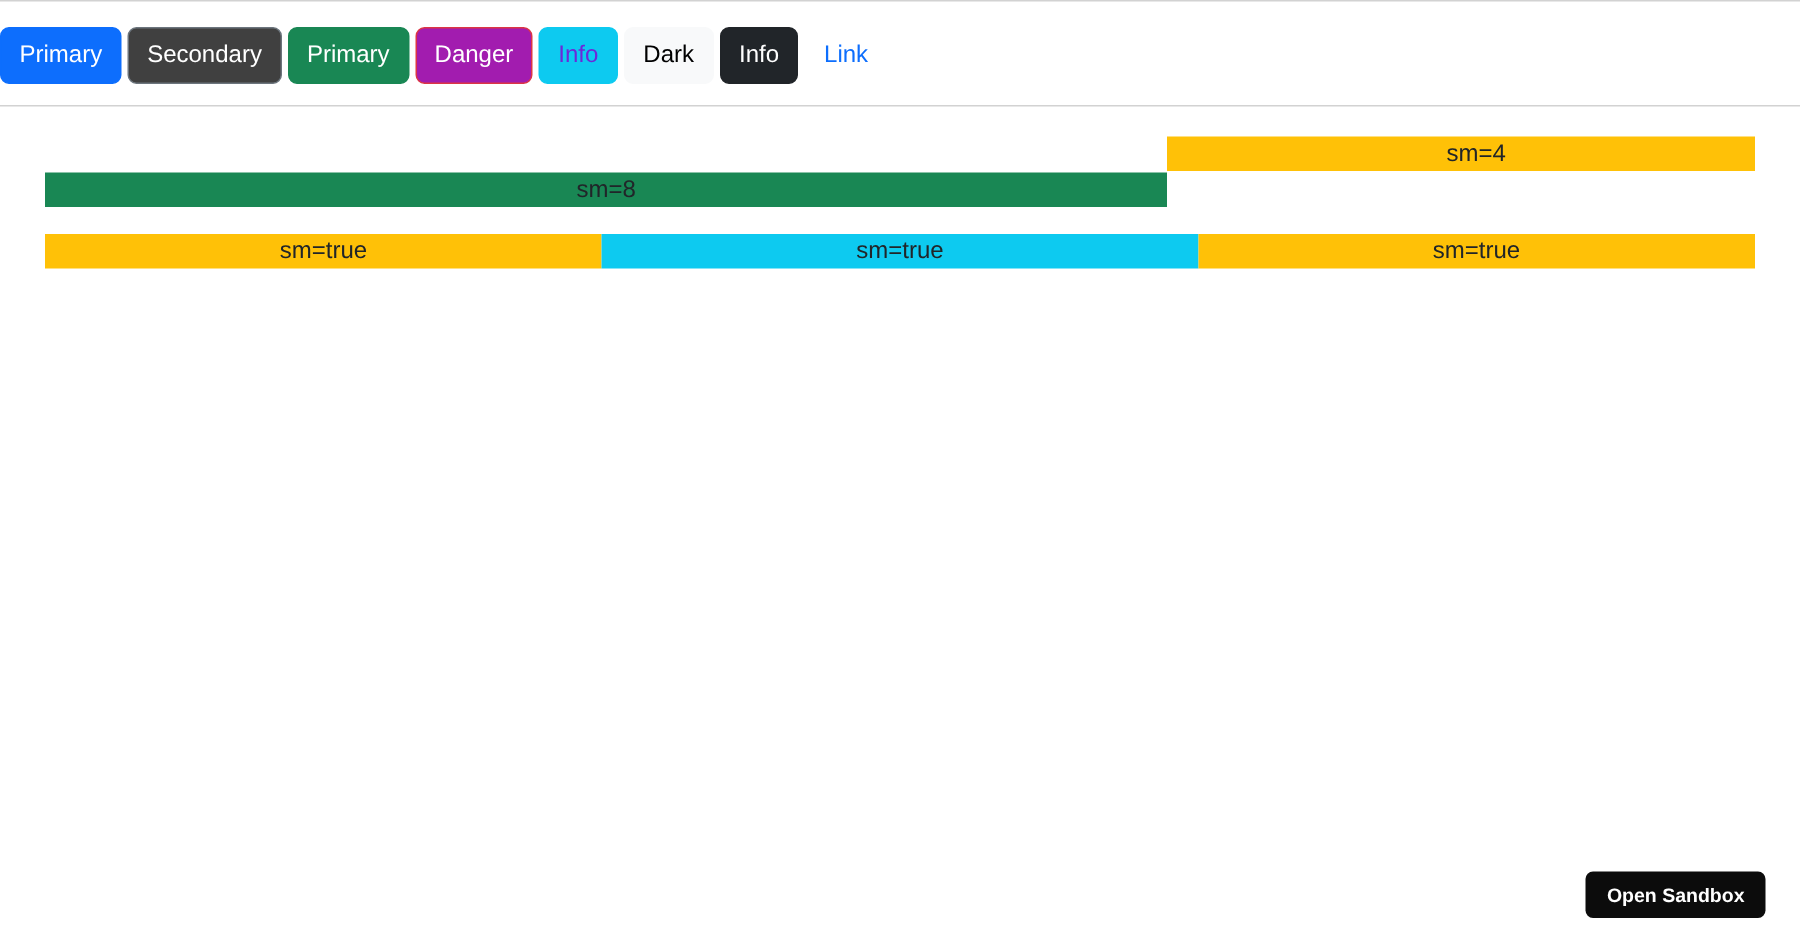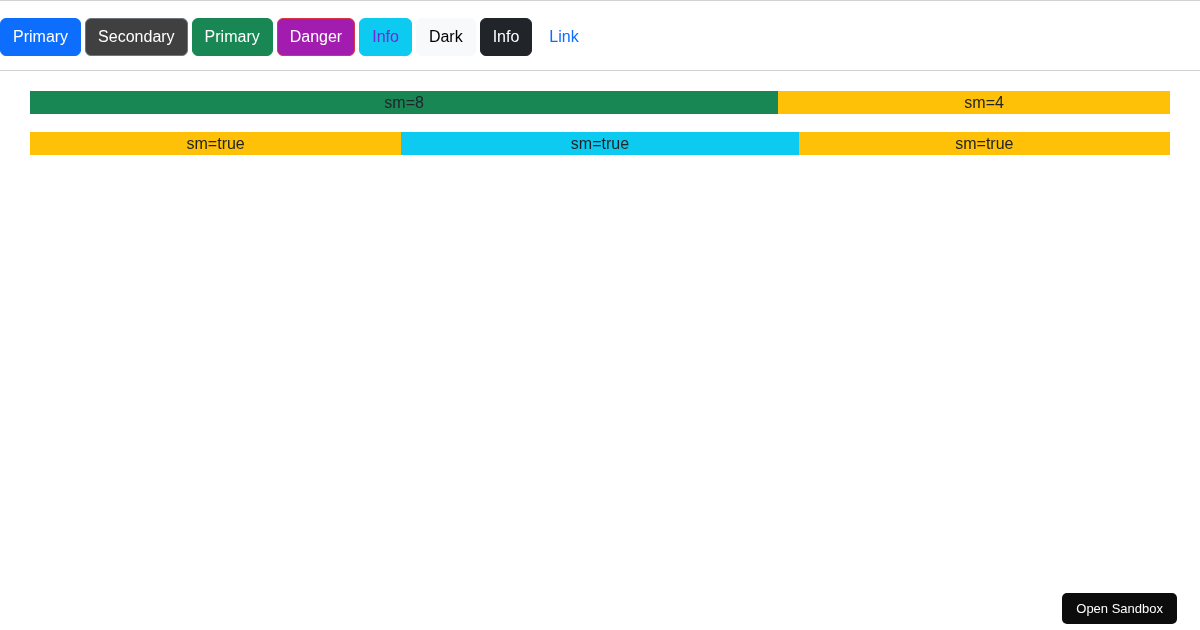--- a/index.html
+++ b/index.html
@@ -70,29 +70,29 @@
   .w-sm8    { width: 66.80%; }
   .w-sm4    { width: 33.20%; padding-left: 20px; }
   .w-sm-t1  { width: 32.57%; }
   .w-sm-t2  { width: 34.86%; }
   .w-sm-t3  { width: 32.57%; }
 
   
   .open-sandbox {
     position: absolute;
     right: 23px;
-    bottom: 6px;
+    bottom: 18px;
     background: #0c0c0c;
     color: #ffffff;
     border: 0;
     border-radius: 5px;
     padding: 8px 14px;
     font-family: "Liberation Sans", sans-serif;
     font-size: 13px;
-    font-weight: 400;
+    font-weight: 700;
     cursor: pointer;
     margin-top: 22px;
   }
 </style>
 </head>
 <body>
 
 <div class="page">
 
   <hr class="rule rule-top">
@@ -105,21 +105,21 @@
     <button class="btn v-info">Info</button>
     <button class="btn v-light">Dark</button>
     <button class="btn v-dark">Info</button>
     <button class="btn v-link">Link</button>
   </div>
 
   <hr class="rule">
 
   <div class="grid">
     <div class="grid-row">
-      <div class="grid-col w-sm8" style="background: rgb(25, 135, 84);">sm=8</div>
+      <div class="grid-col w-sm8" style="background: rgb(25, 135, 84); margin-top: 24px;">sm=8</div>
       <div class="grid-col w-sm4" style="background: rgb(255, 193, 7);">sm=4</div>
     </div>
     <div class="grid-row">
       <div class="grid-col w-sm-t1" style="background: rgb(255, 193, 7);">sm=true</div>
       <div class="grid-col w-sm-t2" style="background: rgb(13, 202, 240);">sm=true</div>
       <div class="grid-col w-sm-t3" style="background: rgb(255, 193, 7);">sm=true</div>
     </div>
   </div>
 
   <button class="open-sandbox">Open Sandbox</button>

